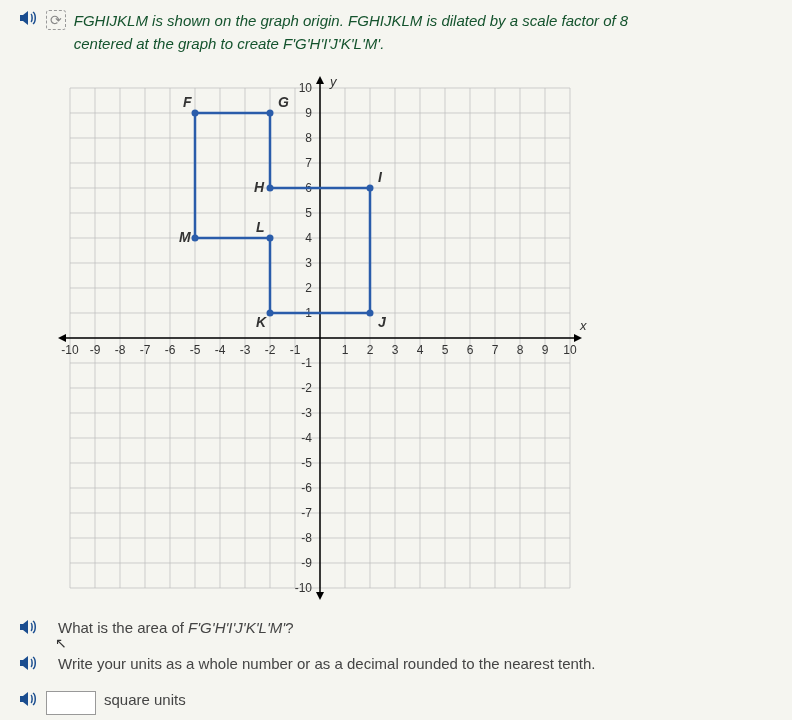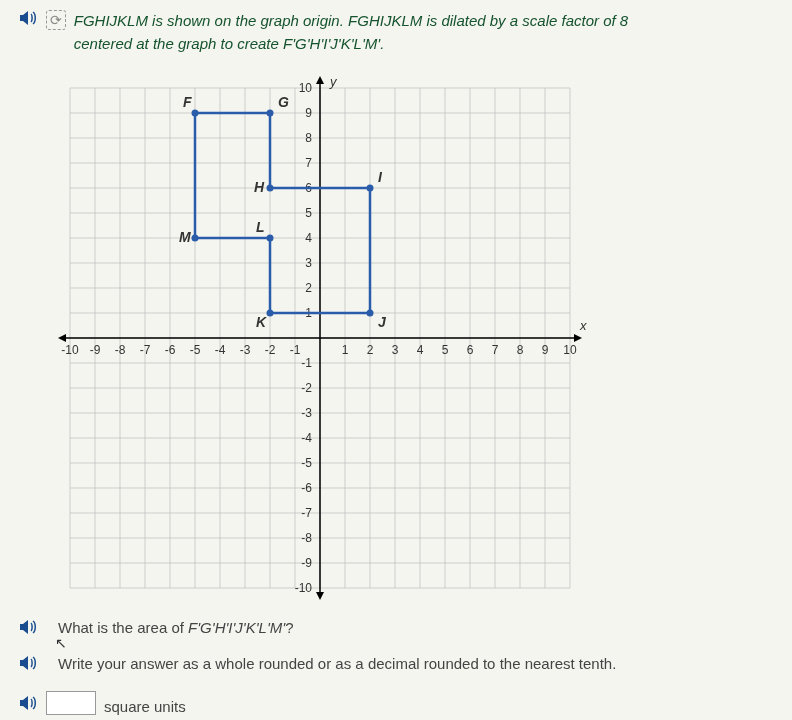--- a/index.html
+++ b/index.html
@@ -52,21 +52,21 @@
       align-items: flex-start;
       gap: 20px;
       margin: 16px 0;
     }
     .sub-question-text {
       font-style: italic;
       color: #444;
     }
     .answer-row {
       display: flex;
-      align-items: flex-end;
+      align-items: flex-start;
       gap: 8px;
       margin-top: 8px;
     }
     .answer-input {
       width: 50px;
       height: 24px;
       border: 1px solid #999;
       background: #fff;
     }
     .units-label {
@@ -223,21 +223,21 @@
   </span>
 </div>
 
 <div class="sub-question">
   <span class="sound-icon">
     <svg width="18" height="16" viewBox="0 0 18 16">
         <path fill="#1a4d8f" d="M0 5h3l5-4v14l-5-4H0z"></path>
         <path fill="none" stroke="#1a4d8f" stroke-width="1.5" d="M11 4c1.5 1 1.5 7 0 8M13 2c3 2 3 10 0 12"></path>
       </svg>
   </span>
-  <span class="sub-question-text" style="font-style:normal">Write your answer as a whole rounded or as a decimal rounded to the nearest tenth.</span>
+  <span class="sub-question-text" style="font-style:normal">Write your units as a whole number or as a decimal rounded to the nearest tenth.</span>
 </div>
 
 <div class="answer-row">
   <span class="sound-icon">
     <svg width="18" height="16" viewBox="0 0 18 16">
         <path fill="#1a4d8f" d="M0 5h3l5-4v14l-5-4H0z"></path>
         <path fill="none" stroke="#1a4d8f" stroke-width="1.5" d="M11 4c1.5 1 1.5 7 0 8M13 2c3 2 3 10 0 12"></path>
       </svg>
   </span>
   <input class="answer-input" type="text" style="">

